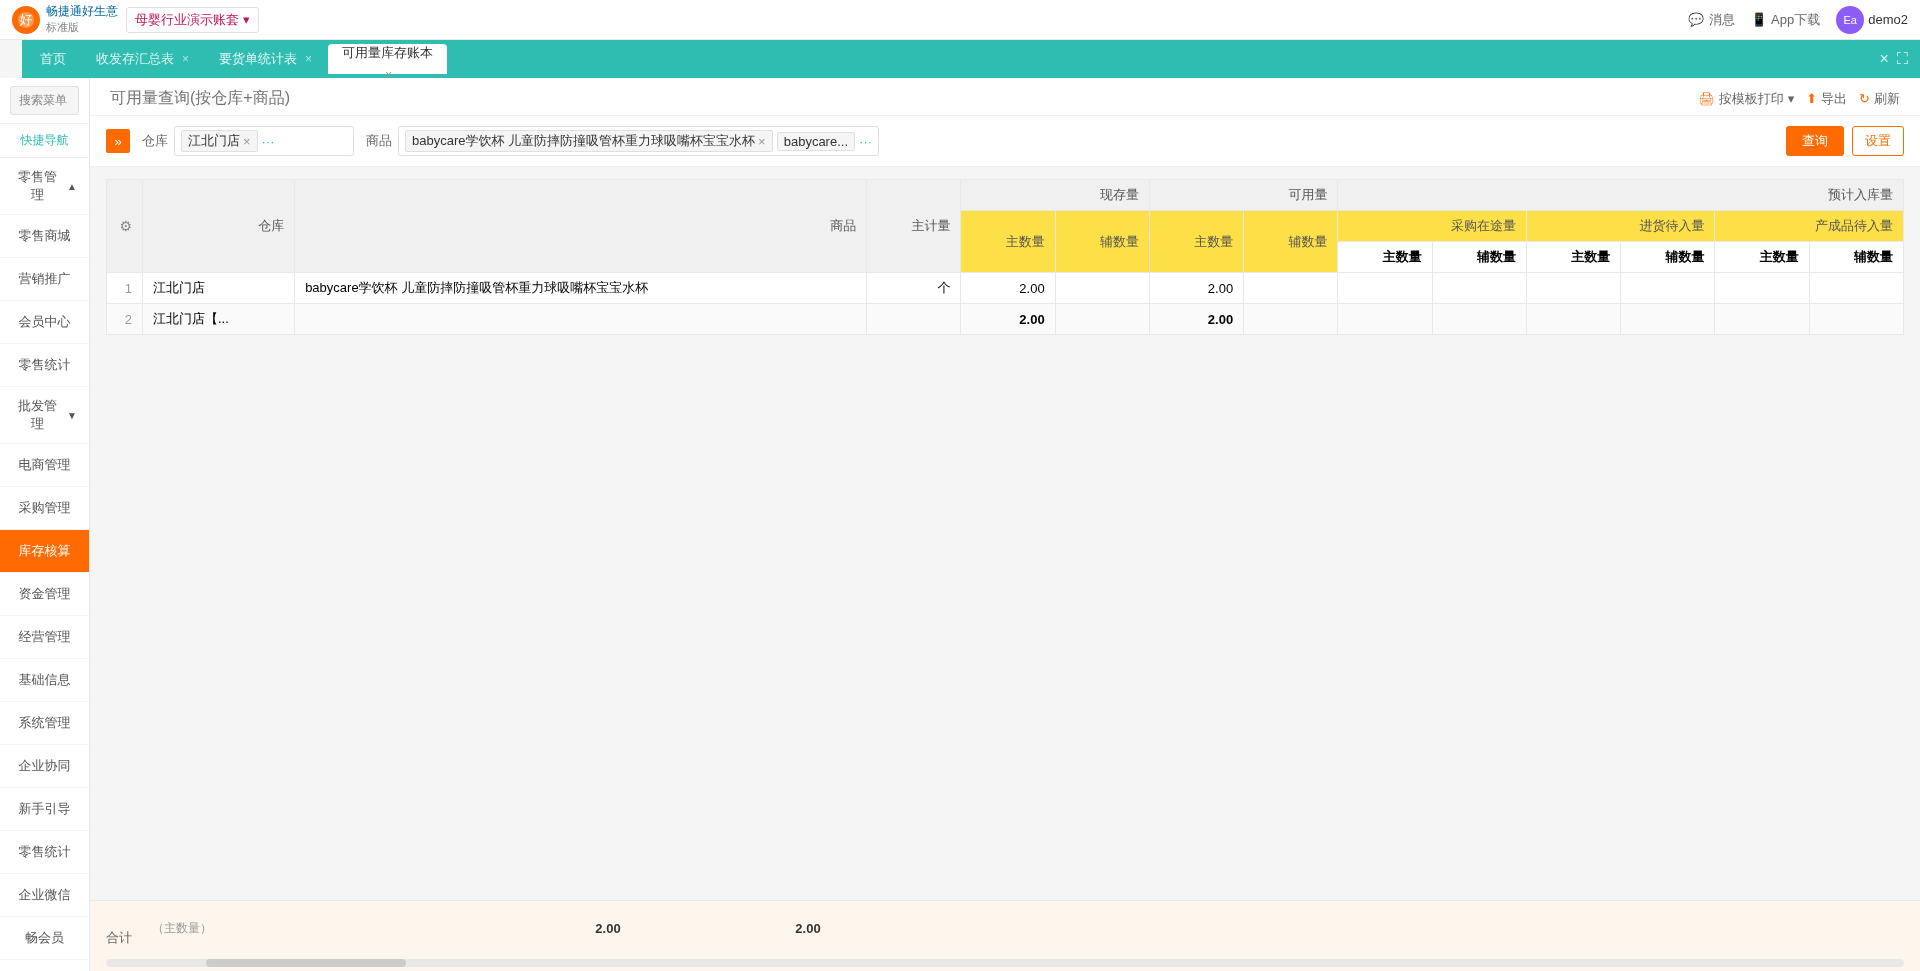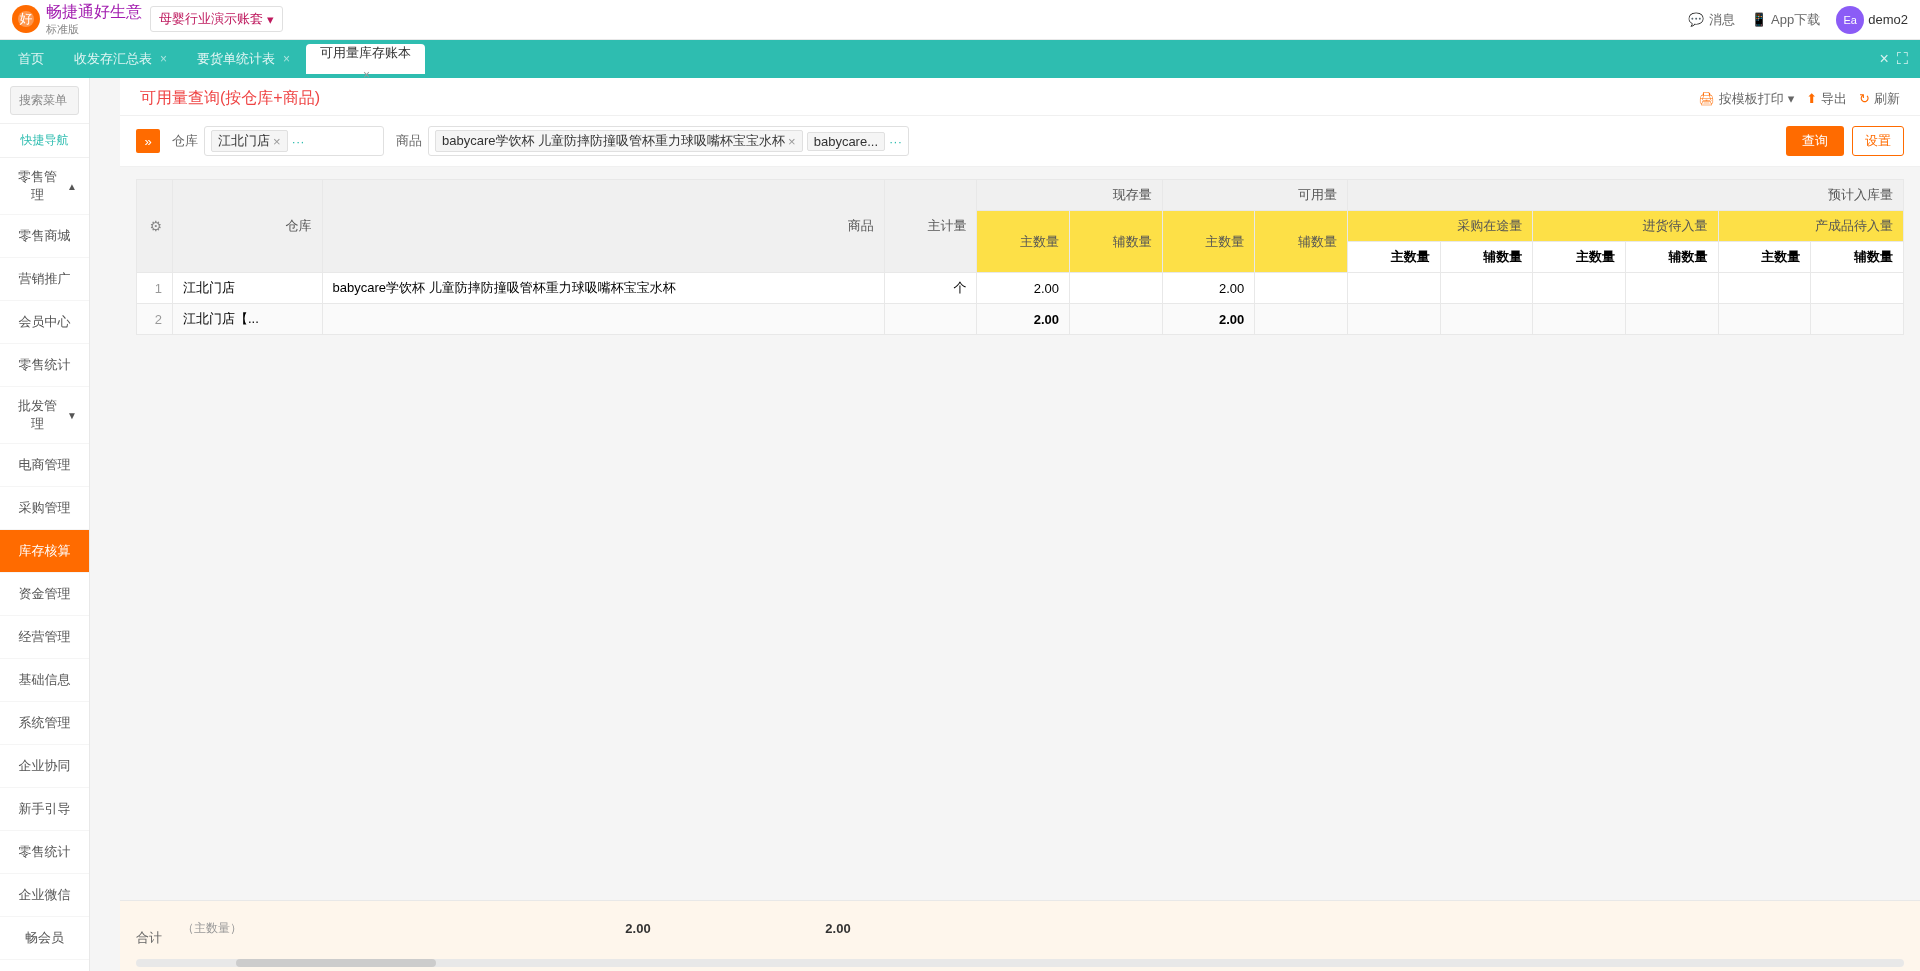--- a/index.html
+++ b/index.html
@@ -12,36 +12,37 @@
       border-bottom: 1px solid #e8e8e8;
       display: flex;
       align-items: center;
       justify-content: space-between;
       padding: 0 12px;
       flex-shrink: 0;
     }
     .top-bar-left { display: flex; align-items: center; gap: 8px; }
     .logo-area { display: flex; align-items: center; gap: 6px; }
     .logo-icon { width: 28px; height: 28px; background: #ff6b00; border-radius: 50%; display: flex; align-items: center; justify-content: center; }
-    .logo-text { font-size: 16px; color: #a21caf; line-height: 1.3; }
+    .logo-text { font-size: 12px; color: #0369a1; line-height: 1.3; }
     .logo-sub { font-size: 11px; color: #888; }
     .industry-select { display: flex; align-items: center; gap: 4px; border: 1px solid #e0e0e0; border-radius: 3px; padding: 3px 8px; color: #be185d; cursor: pointer; background: #fff; min-width: 130px; justify-content: space-between; }
     .top-bar-right { display: flex; align-items: center; gap: 16px; }
     .top-bar-icon-btn { display: flex; align-items: center; gap: 4px; color: #666; cursor: pointer; font-size: 13px; }
     .user-avatar { width: 28px; height: 28px; border-radius: 50%; background: #8b5cf6; display: flex; align-items: center; justify-content: center; font-size: 11px; color: #fff; overflow: hidden; }
     .user-name { color: #333; cursor: pointer; }
 
     
     .nav-tabs {
       height: 38px;
       background: #2ebdb0;
       display: flex;
       align-items: center;
       flex-shrink: 0;
       padding: 16px 4px;
+      margin-left: 22px;
     }
     .nav-tab {
       height: 30px;
       padding: 0 14px;
       display: flex;
       align-items: center;
       gap: 6px;
       cursor: pointer;
       color: #fff;
       border-radius: 4px 4px 0 0;
@@ -54,21 +55,21 @@
       color: #333;
       flex-direction: column;
     }
     .nav-tab.inactive { background: transparent; opacity: 0.85; }
     .nav-tab.active .tab-close { color: #999; }
     .nav-tab .tab-close { font-size: 12px; color: rgba(255,255,255,0.7); cursor: pointer; margin-left: 2px; }
     .nav-tabs-right { margin-left: auto; display: flex; align-items: center; gap: 8px; padding-right: 8px; }
     .nav-tabs-btn { color: #fff; cursor: pointer; font-size: 16px; opacity: 0.8; }
 
     
-    .main-layout { display: flex; flex: 1; overflow: hidden; gap: 30px; }
+    .main-layout { display: flex; flex: 1; overflow: hidden; }
     .sidebar {
       width: 90px;
       background: #fff;
       border-right: 1px solid #e8e8e8;
       display: flex;
       flex-direction: column;
       overflow-y: auto;
       flex-shrink: 0;
     }
     .sidebar-search { padding: 8px 10px; border-bottom: 1px solid #f0f0f0; }
@@ -97,21 +98,21 @@
     
     .page-header {
       background: #fff;
       padding: 10px 20px 6px 20px;
       border-bottom: 1px solid #f0f0f0;
       display: flex;
       align-items: center;
       justify-content: space-between;
       flex-shrink: 0;
     }
-    .page-title { font-size: 16px; color: #ef4444; font-weight: 500; }
+    .page-title { font-size: 16px; color: #737373; font-weight: 500; }
     .page-actions { display: flex; align-items: center; gap: 12px; }
     .action-btn { display: flex; align-items: center; gap: 4px; color: #666; cursor: pointer; font-size: 13px; border: none; background: none; }
     .action-btn .icon { color: #ff6b00; }
 
     
     .filter-area {
       background: #fff;
       padding: 10px 16px;
       border-bottom: 1px solid #f0f0f0;
       display: flex;

